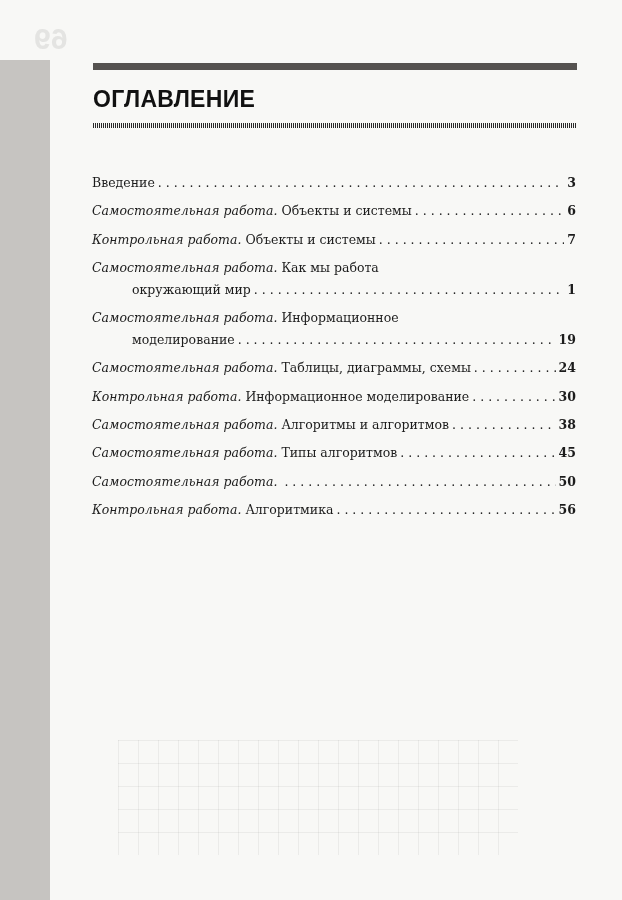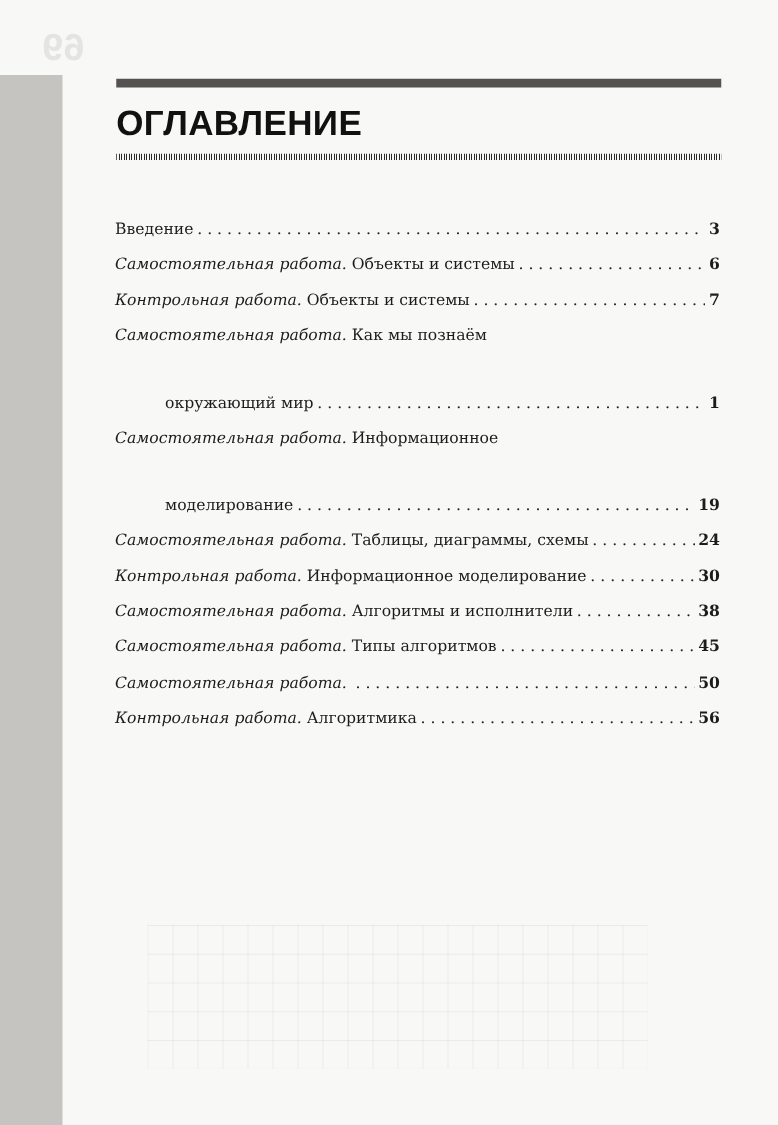--- a/index.html
+++ b/index.html
@@ -52,21 +52,21 @@
       height: 7px;
       background: #555250;
     }
     .title {
       position: absolute;
       left: 93px;
       top: 86px;
       margin: 0;
       font-family: "Liberation Sans", sans-serif;
       font-weight: bold;
-      font-size: 28px;
+      font-size: 23px;
       letter-spacing: 0.3px;
       color: #111;
       line-height: 26px;
     }
     .hash-rule {
       position: absolute;
       left: 93px;
       top: 123px;
       width: 484px;
       height: 5px;
@@ -83,21 +83,20 @@
       line-height: 22px;
       margin-bottom: 6.3px;
     }
     .line {
       display: flex;
       align-items: flex-start;
       white-space: nowrap;
     }
     .line.indent {
       padding-left: 40px;
-      margin-top: 32px;
     }
     .kind {
       font-style: italic;
     }
     .leader {
       flex: 1;
       overflow: hidden;
       margin: 0 3px;
       letter-spacing: 3.2px;
       color: #222;
@@ -143,21 +142,21 @@
   <div class="entry">
     <div class="line">
       <span class="kind">Контрольная работа.</span>&nbsp;<span class="title-text">Объекты и системы</span>
       <span class="leader"></span>
       <span class="page">7</span>
     </div>
   </div>
 
   <div class="entry">
     <div class="line">
-      <span class="kind">Самостоятельная работа.</span>&nbsp;<span class="title-text">Как мы познаём</span>
+      <span class="kind">Самостоятельная работа.</span>&nbsp;<span class="title-text">Как мы работа</span>
     </div>
     <div class="line indent">
       <span class="title-text">окружающий мир</span>
       <span class="leader"></span>
       <span class="page">1</span>
     </div>
   </div>
 
   <div class="entry">
     <div class="line">
@@ -181,21 +180,21 @@
   <div class="entry">
     <div class="line">
       <span class="kind">Контрольная работа.</span>&nbsp;<span class="title-text">Информационное моделирование</span>
       <span class="leader"></span>
       <span class="page">30</span>
     </div>
   </div>
 
   <div class="entry">
     <div class="line">
-      <span class="kind">Самостоятельная работа.</span>&nbsp;<span class="title-text">Алгоритмы и исполнители</span>
+      <span class="kind">Самостоятельная работа.</span>&nbsp;<span class="title-text">Алгоритмы и алгоритмов</span>
       <span class="leader"></span>
       <span class="page">38</span>
     </div>
   </div>
 
   <div class="entry">
     <div class="line">
       <span class="kind">Самостоятельная работа.</span>&nbsp;<span class="title-text">Типы алгоритмов</span>
       <span class="leader"></span>
       <span class="page">45</span>

